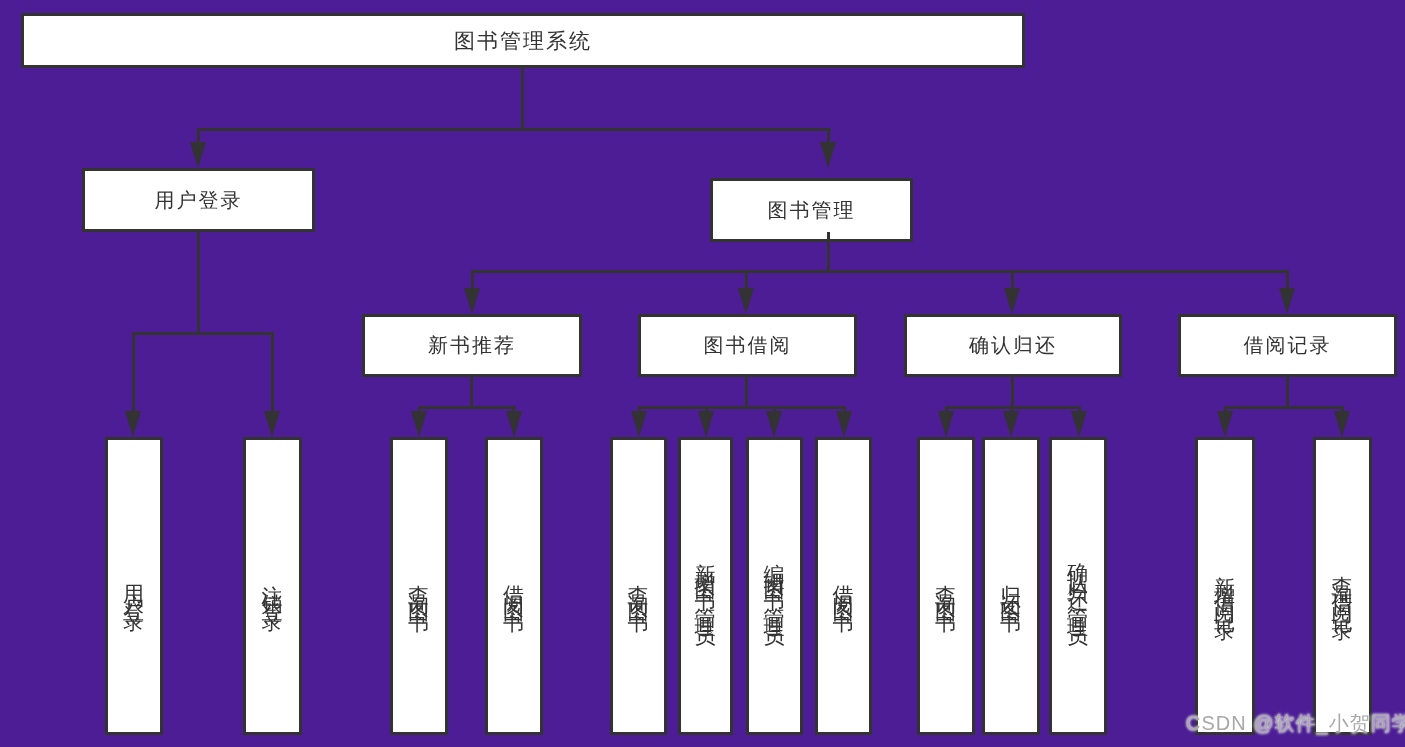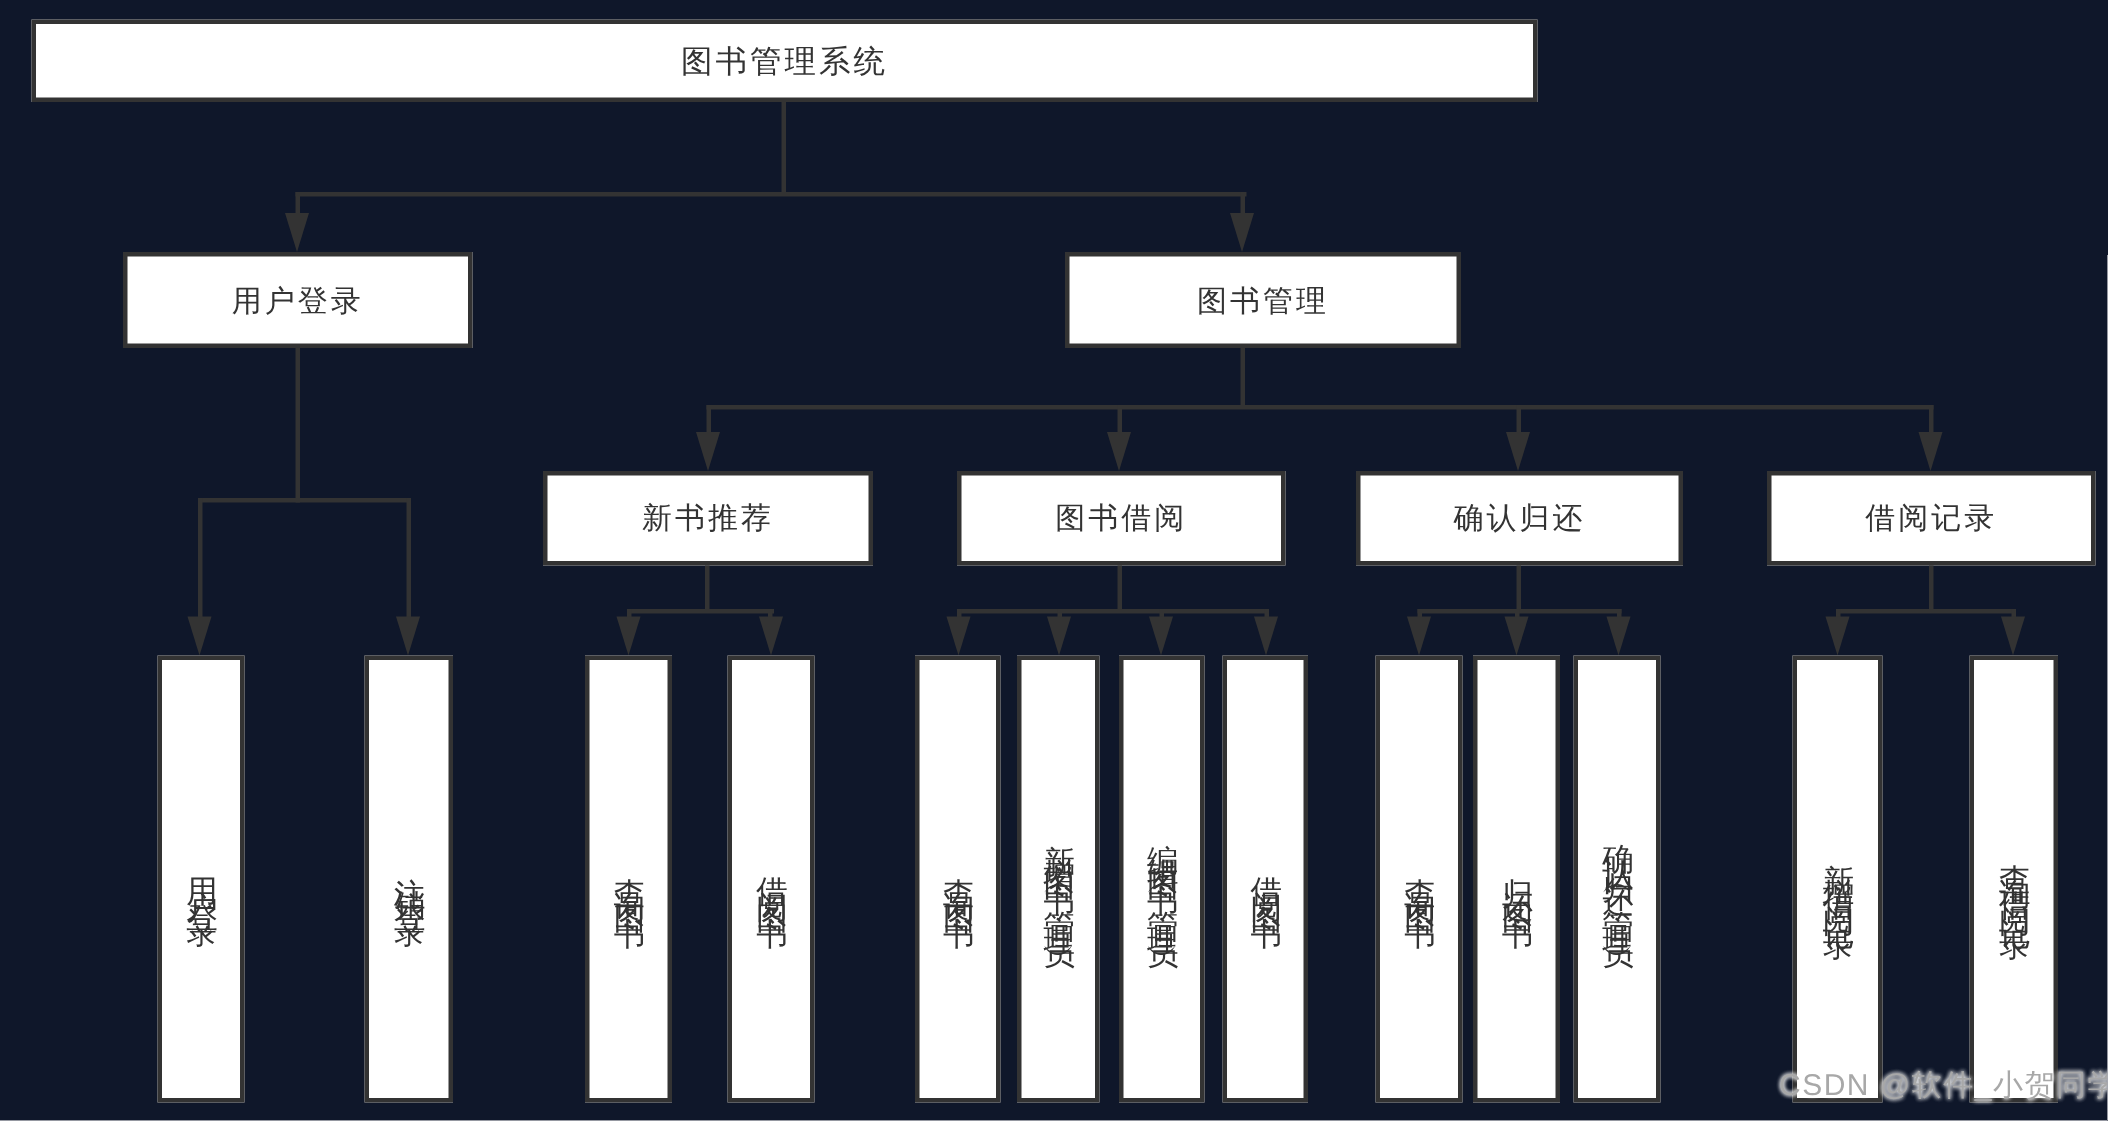--- a/index.html
+++ b/index.html
@@ -1,17 +1,17 @@
 <!DOCTYPE html>
 <html><head>
 <meta charset="utf-8">
 <style>
   html,body { margin:0; padding:0; background:#ffffff; }
   body { width:1405px; height:747px; font-family:"Liberation Sans", sans-serif; color:#333333; }
-  .stage { position:relative; width:1405px; height:747px; background:#0f172a; overflow:hidden; }
+  .stage { position:relative; width:1405px; height:747px; background:#4c1d95; overflow:hidden; }
 
   
   .node {
     position:absolute; box-sizing:border-box;
     border:3px solid #333333; background:#ffffff;
     display:flex; align-items:center; justify-content:center;
   }
   .hnode { font-size:20px; letter-spacing:2px; white-space:nowrap; }
   .root-node { font-size:21px; }
   .vnode span {
@@ -45,21 +45,21 @@
   <div class="line" style="left:521px; top:68px; width:3px; height:62px;"></div>
   <div class="line" style="left:197px; top:128px; width:634px; height:3px;"></div>
   <div class="line" style="left:197px; top:128px; width:3px; height:22px;"></div>
   <div class="line" style="left:827px; top:128px; width:3px; height:22px;"></div>
   <div class="arrow" style="left:190px; top:142px;"></div>
   <div class="arrow" style="left:820px; top:142px;"></div>
 
   <div class="node hnode" style="left:82px; top:168px; width:233px; height:64px;">
     <span>用户登录</span>
   </div>
-  <div class="node hnode" style="left:710px; top:168px; width:264px; height:64px;">
+  <div class="node hnode" style="left:710px; top:178px; width:203px; height:64px;">
     <span>图书管理</span>
   </div>
 
   <div class="line" style="left:197px; top:232px; width:3px; height:103px;"></div>
   <div class="line" style="left:132px; top:332px; width:142px; height:3px;"></div>
   <div class="line" style="left:132px; top:332px; width:3px; height:82px;"></div>
   <div class="line" style="left:271px; top:332px; width:3px; height:82px;"></div>
   <div class="arrow" style="left:125px; top:411px;"></div>
   <div class="arrow" style="left:264px; top:411px;"></div>
 

